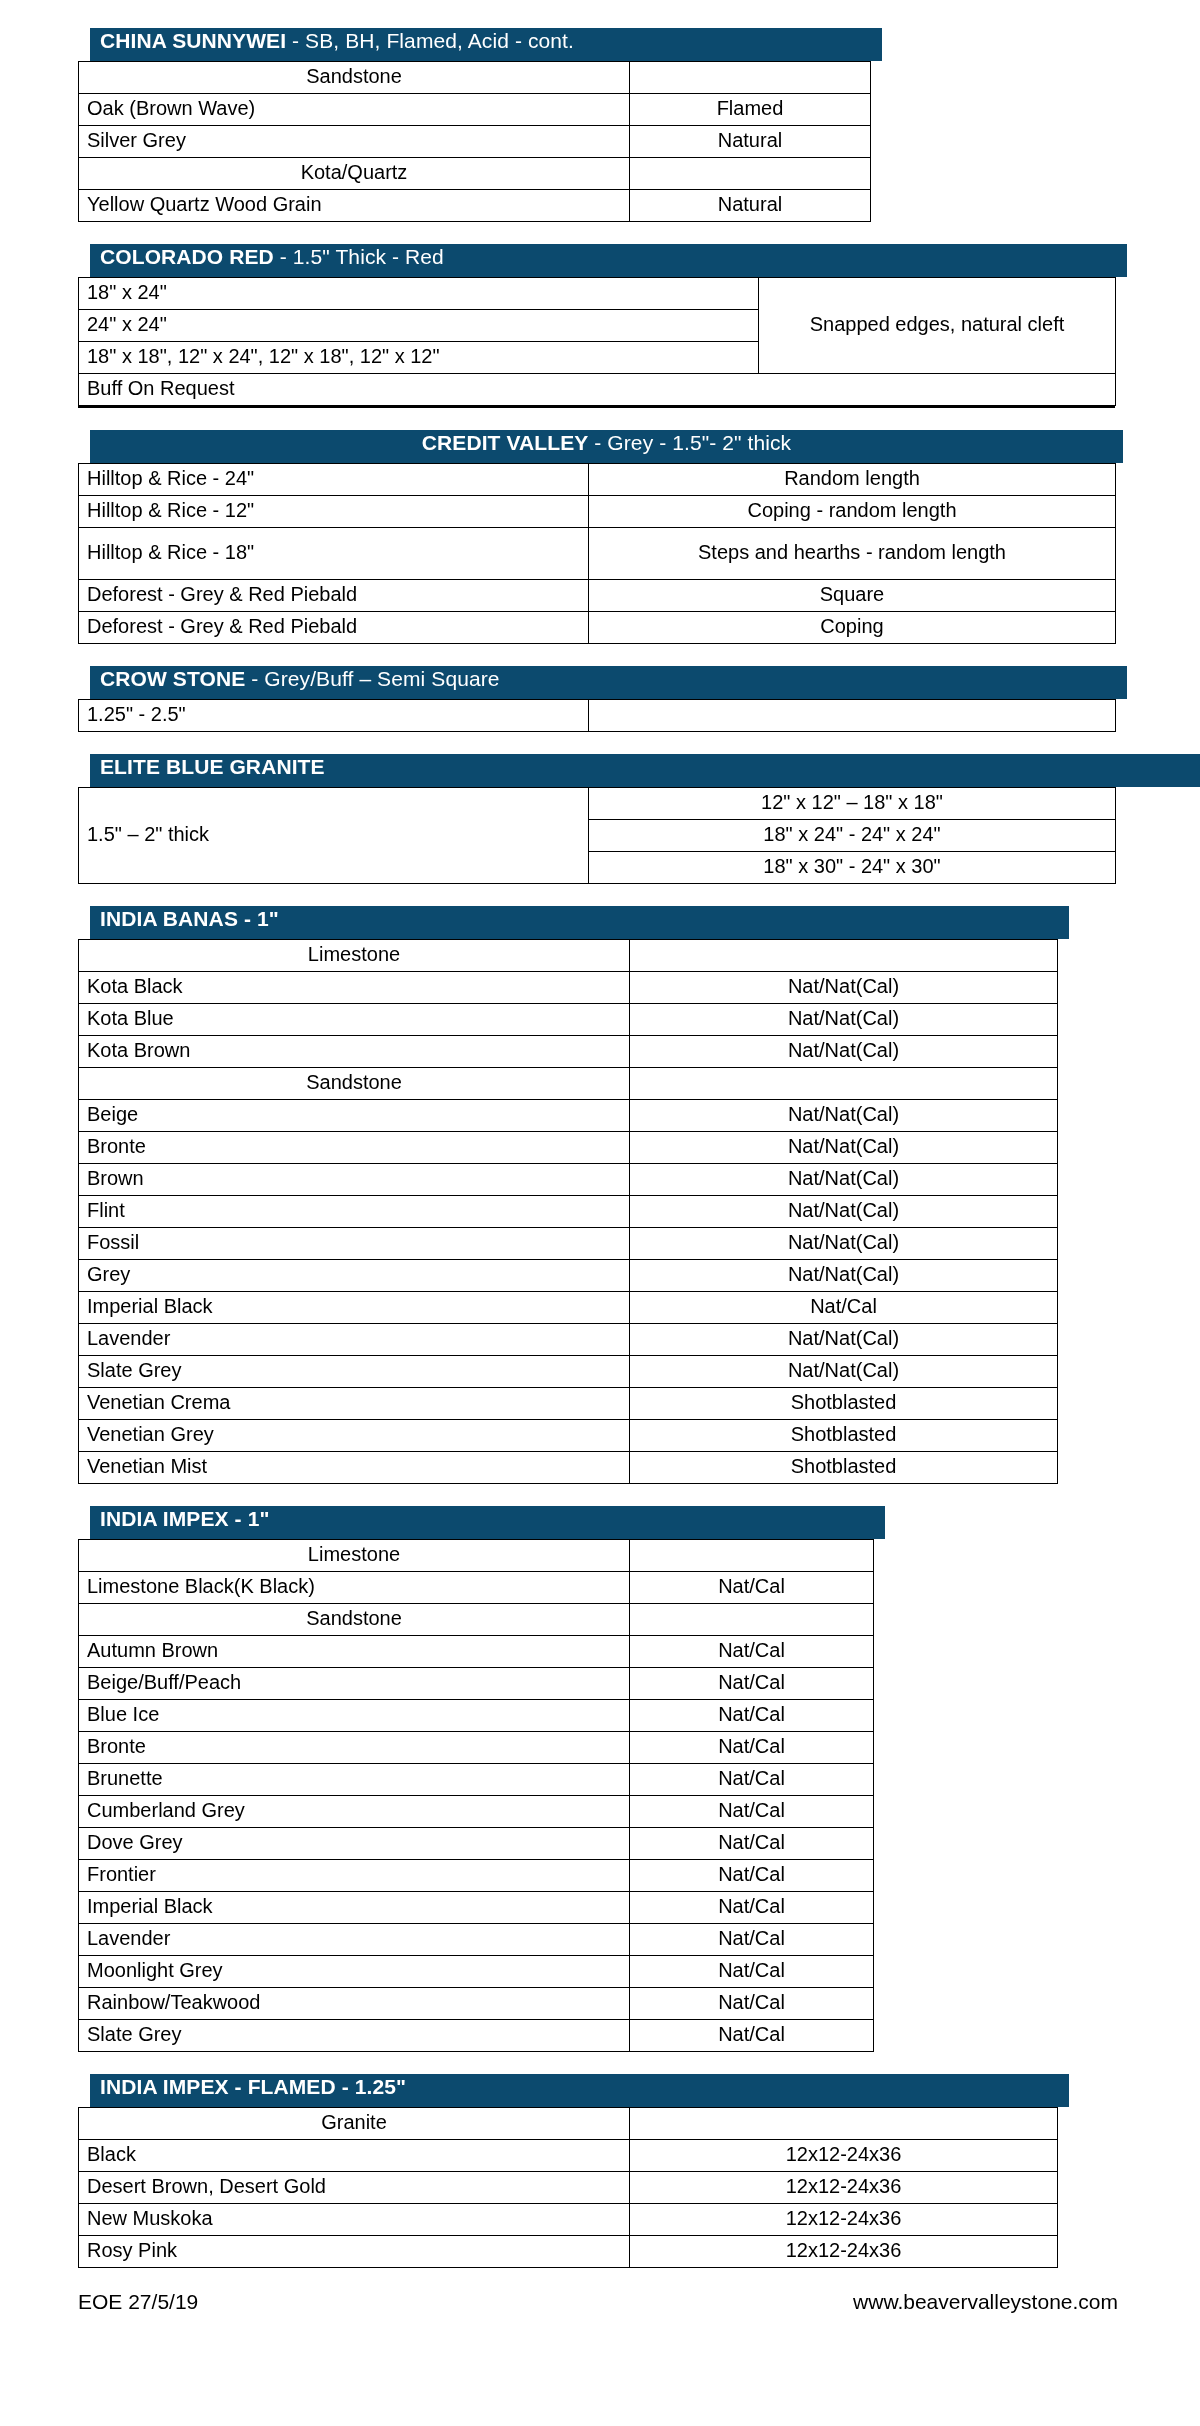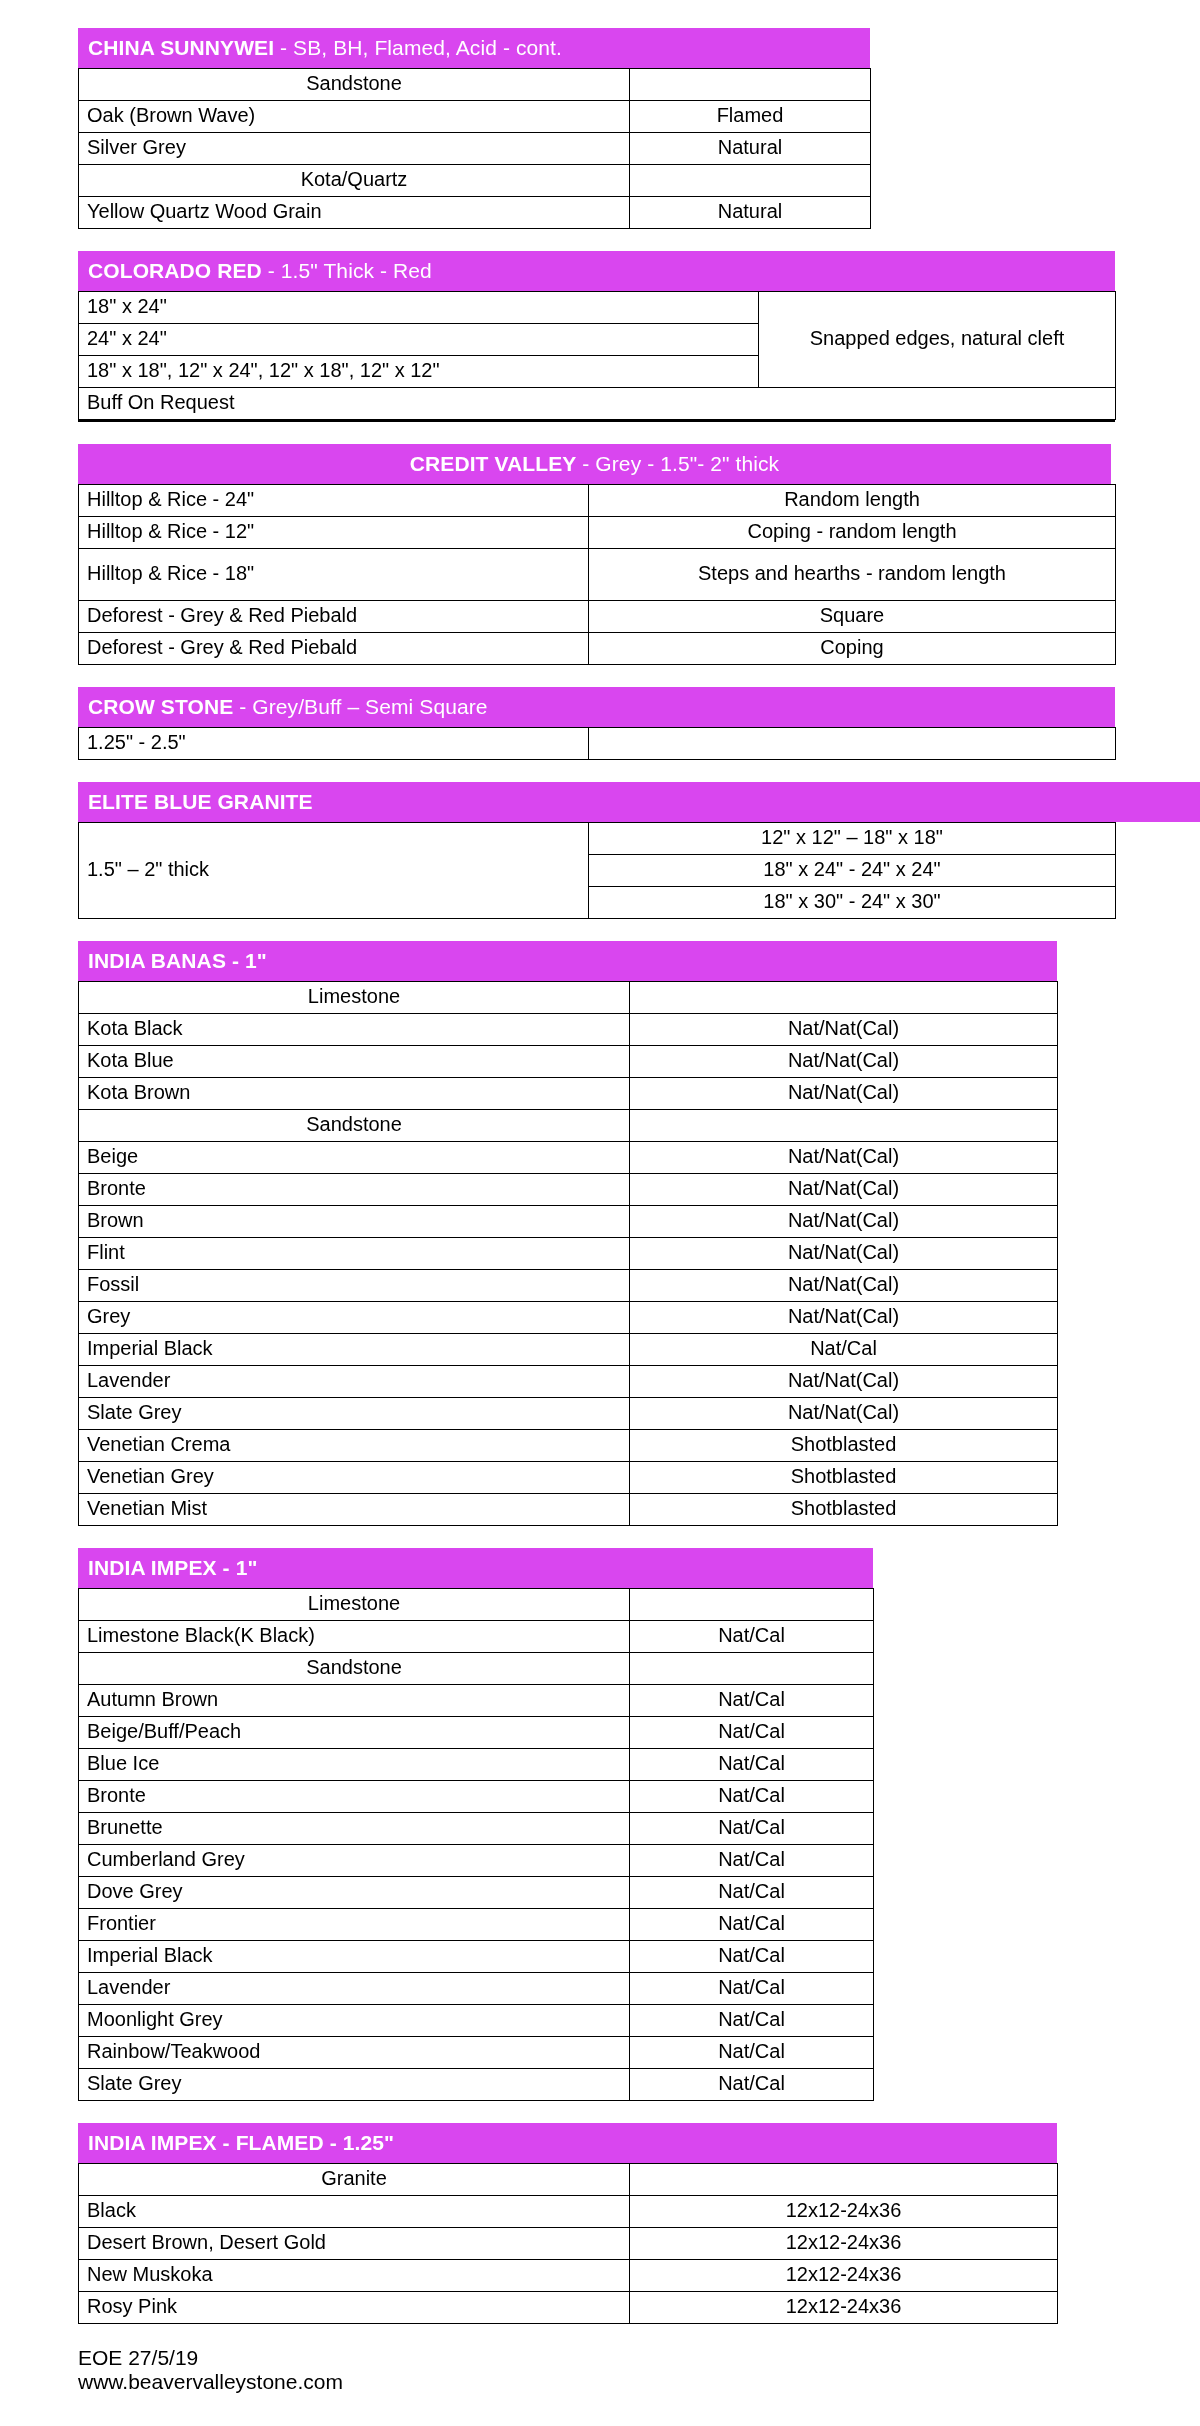--- a/index.html
+++ b/index.html
@@ -20,28 +20,29 @@
     position: relative;
     padding: 28px 0 0 0;
   }
 
   
   .section {
     margin: 0 0 0 78px;
     margin-bottom: 22px;
   }
   .sec-head {
-    background: #d946ef;
+    background: #0c4a6e;
     color: #ffffff;
     font-size: 21px;
     line-height: 1;
-    padding: 9px 10px 10px 10px;
+    padding: 2px 10px 10px 10px;
     font-weight: normal;
     letter-spacing: 0.1px;
     white-space: nowrap;
+    margin-left: 12px;
   }
   .sec-head .strong { font-weight: bold; }
   .sec-head .rest { font-weight: normal; }
 
   table.grid {
     border-collapse: collapse;
     table-layout: fixed;
     border-spacing: 0;
   }
   table.grid td {
@@ -61,21 +62,20 @@
     margin-left: 78px;
   }
 
   
   .footer {
     margin: 14px 78px 0 78px;
     display: flex;
     justify-content: space-between;
     align-items: baseline;
     font-size: 21px;
-    flex-direction: column;
   }
   .footer .eoe { text-align: left; }
   .footer .site { padding-right: 4px; }
 </style>
 </head>
 <body>
 
 <div class="page">
   <div id="sections-root">
       <div class="section">

